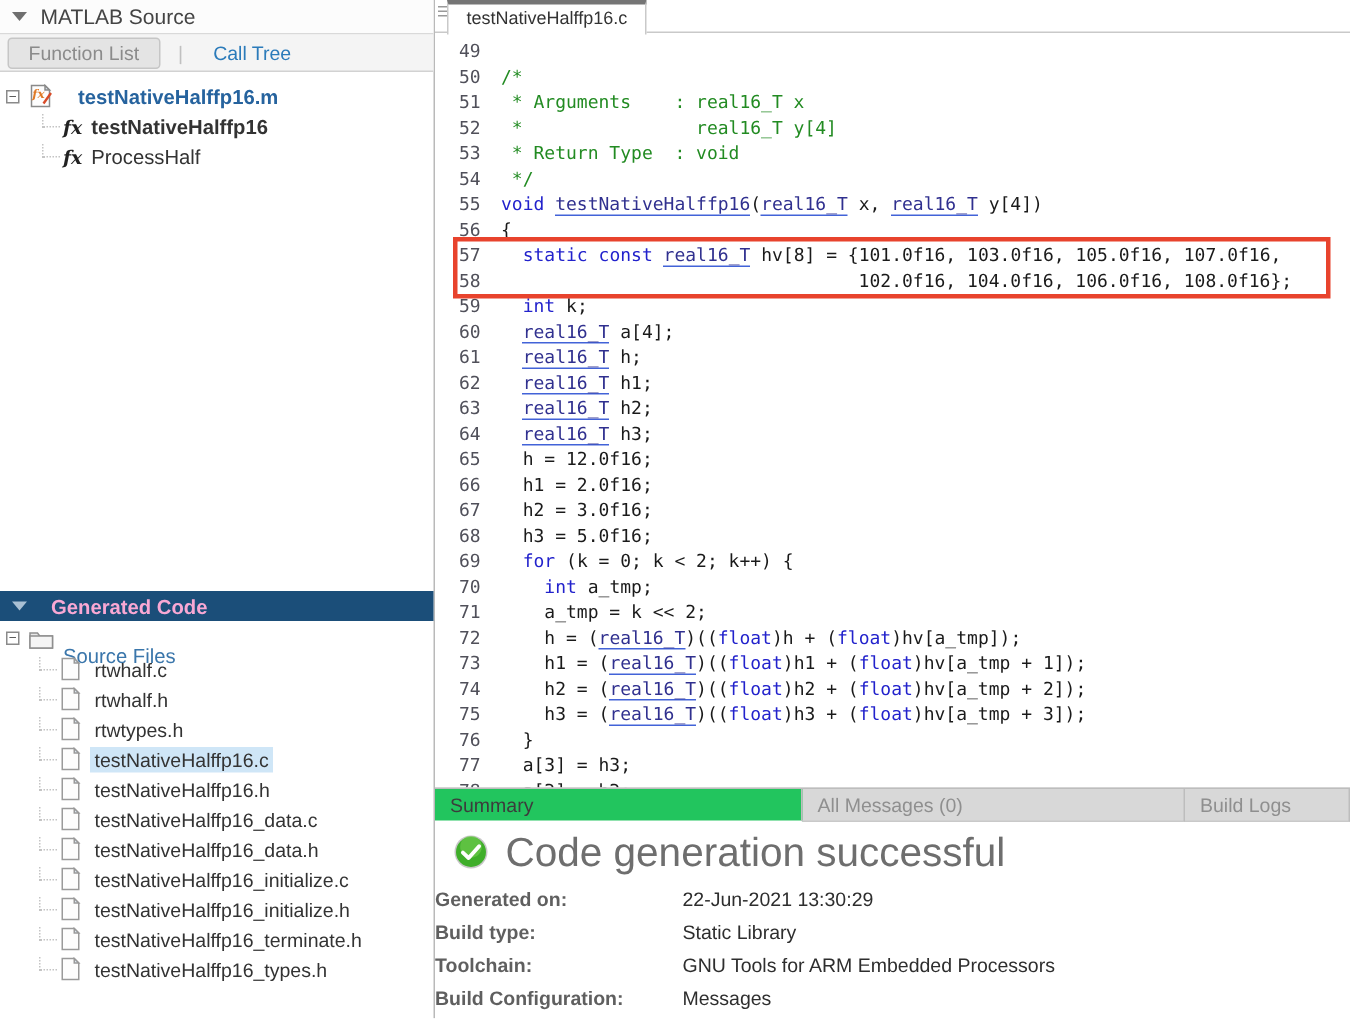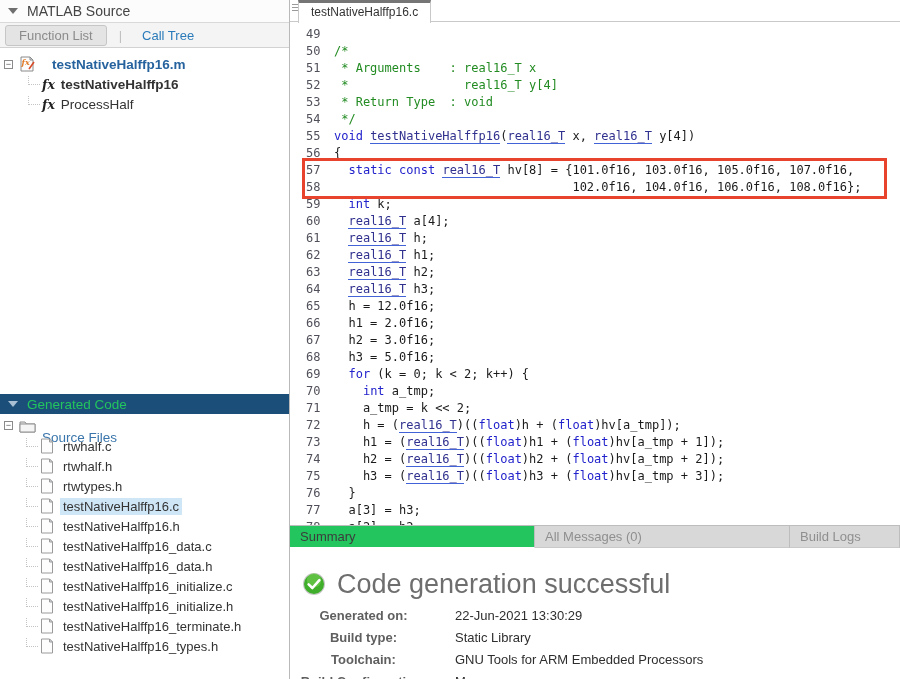--- a/index.html
+++ b/index.html
@@ -31,21 +31,21 @@
   .ic { flex:0 0 auto; }
   .fxg { font-family:"DejaVu Serif", serif; font-style:italic; font-weight:bold;
          font-size:12.5px; color:#222; margin-right:6px; flex:0 0 auto; }
   .root-label { color:var(--tree-blue); font-weight:bold; margin-left:16px; }
   .fn1 { font-weight:bold; color:#333; }
   .fn2 { color:#333; }
   .gc-header { position:absolute; top:394px; left:0; width:289px; height:20px;
                background:var(--bar-navy); display:flex; align-items:center; }
   .tri-light { width:0; height:0; border-left:5px solid transparent; border-right:5px solid transparent;
                border-top:6px solid #a9c0d4; margin:0 9px 0 8px; }
-  .gc-title { color:#22c55e; font-weight:normal; font-size:13.5px; }
+  .gc-title { color:#f9a8d4; font-weight:bold; font-size:13.5px;margin-left:7px; }
   .gc-tree { position:absolute; top:415px; left:0; width:289px; }
   .sf-row { display:flex; align-items:center; height:21px; font-size:13.5px; }
   .sf-label { color:var(--folder-blue); margin-left:6px;margin-top:23px; }
   .file-row { display:flex; align-items:center; height:20px; font-size:13px; padding-left:26px; }
   .file-label { margin-left:6px; padding:1px 3px; color:#333; }
   .file-label.sel { background:var(--sel-blue); }
   
   .right { position:absolute; left:290px; top:0; width:610px; height:679px; background:#fff; }
   .editor-tabs { position:relative; height:22px; background:#fff; border-bottom:1px solid #c9c9c9; }
   .grip { position:absolute; left:2px; top:4px; width:7px; }
@@ -65,25 +65,25 @@
   .tk-ln { color:var(--code-link); border-bottom:1px solid #4263d8; cursor:pointer; }
   .redbox { position:absolute; left:12px; top:158px; width:585px; height:41px;
             border:3px solid var(--red-box); z-index:5; pointer-events:none; }
   .bottom-tabs { position:absolute; top:525px; left:0; width:610px; height:23px;
                  background:#d8d8d8; border-top:1px solid #bdbdbd; display:flex; overflow:hidden; }
   .btab { height:100%; font-size:13px; display:flex; align-items:center; padding-left:10px;
           color:#8f8f8f; border-right:1px solid #bdbdbd; border-bottom:1px solid #c9c9c9; }
   .btab.active { background:#22c55e; color:#3c3c3c; border-bottom:1px solid #fff; }
   .btab:nth-child(1){ width:272px; } .btab:nth-child(2){ width:283px; } .btab:nth-child(3){ flex:1 0 110px; }
   .summary { position:absolute; top:548px; left:0; width:610px; height:131px; background:#fff; }
-  .status-line { display:flex; align-items:center; margin:20px 0 0 12px; height:32px; }
+  .status-line { display:flex; align-items:center; margin:4px 0 0 12px; height:32px; }
   .status-title { font-size:27px; color:#6e6e6e; margin-left:11px; }
   .fields { margin-top:4px; }
   .frow { display:flex; align-items:center; height:22px; }
-  .flabel { width:147px; text-align:center; font-weight:bold; color:#5f5f5f; font-size:13px; flex:0 0 auto; }
+  .flabel { width:147px; text-align:left; font-weight:bold; color:#5f5f5f; font-size:13px; flex:0 0 auto; }
   .fvalue { margin-left:18px; color:#2e2e2e; font-size:13px; }
 </style>
 </head>
 <body>
 
 <div class="app">
 
   <div class="left">
     <div class="ms-header">
       <span class="tri-dark"></span>

